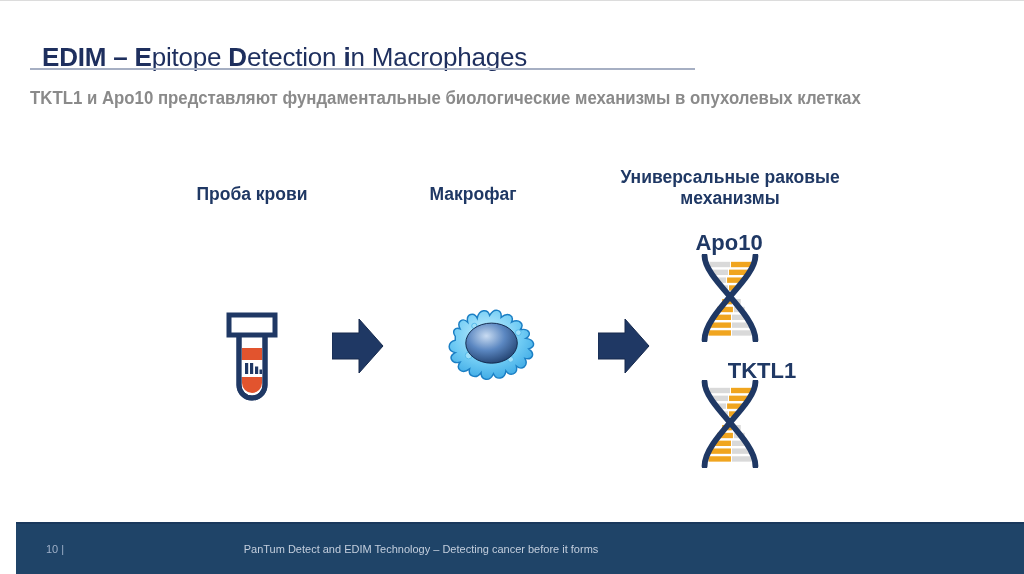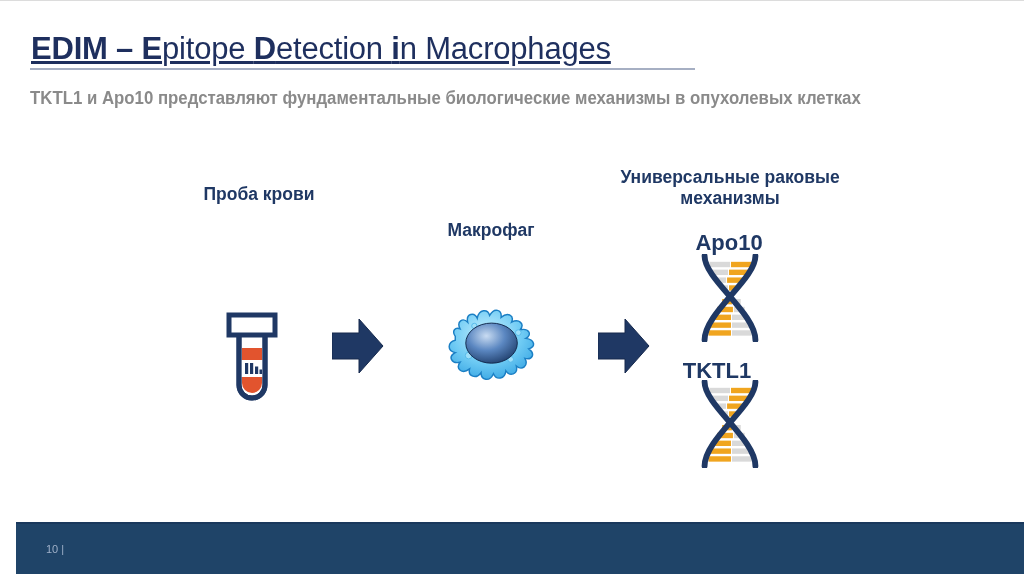--- a/index.html
+++ b/index.html
@@ -3,52 +3,52 @@
 <meta charset="utf-8">
 <style>
   html,body{margin:0;padding:0;background:#ffffff;}
   .slide{
     position:relative;width:1024px;height:574px;background:#ffffff;overflow:hidden;
     font-family:"Liberation Sans",sans-serif;
   }
   .top-edge{position:absolute;top:0;left:0;width:100%;height:1px;background:#dcdcdc;}
   
   .title{
-    position:absolute;left:30px;top:30px;margin:1px;
-    font-size:31px;font-weight:normal;letter-spacing:-0.2px;
-    color:var(--title-navy,#1E2F5E);white-space:nowrap;text-decoration:underline;
+    position:absolute;left:30px;top:30px;margin:12px;
+    font-size:26px;font-weight:normal;letter-spacing:-0.2px;
+    color:var(--title-navy,#1E2F5E);white-space:nowrap;
   }
   .title .b{font-weight:bold;}
   .rule{position:absolute;left:30px;top:68px;width:665px;height:2px;background:var(--divider,#A6AFC3);}
   .subtitle{
     position:absolute;left:30px;top:88px;margin:0;width:900px;
     font-size:17.5px;font-weight:bold;color:var(--subtitle-gray,#8A8A8A);
     transform:scaleX(.96);transform-origin:left center;white-space:nowrap;
   }
   
   .col-label{
     position:absolute;font-size:17.5px;font-weight:bold;color:var(--navy,#1F3864);
     text-align:center;line-height:21px;
   }
-  .lbl-blood{left:174px;top:184px;width:170px;}
-  .lbl-macro{left:416px;top:184px;width:150px;margin-top:36px;}
+  .lbl-blood{left:167px;top:184px;width:170px;}
+  .lbl-macro{left:398px;top:184px;width:150px;}
   .lbl-bio{left:619px;top:167px;width:222px;}
   .bio-name{
     position:absolute;width:140px;text-align:center;
     font-size:22px;font-weight:bold;color:var(--navy,#1F3864);
   }
   
   .icon{position:absolute;}
   .tube-icon{left:216px;top:303px;}
   .arrow-1{left:332px;top:317px;}
   .cell-icon{left:440px;top:304px;}
   .arrow-2{left:598px;top:317px;}
   .apo10-name{left:659px;top:230px;}
   .helix-apo10{left:694px;top:254px;}
-  .tktl1-name{left:647px;top:358px;}
+  .tktl1-name{left:692px;top:358px;}
   .helix-tktl1{left:694px;top:380px;}
   
   .footer{
     position:absolute;left:16px;bottom:0;width:100%;height:52px;
     background:var(--footer-bg,#1F4468);border-top:2px solid #19385c;box-sizing:border-box;
   }
   .page-number{
     position:absolute;left:30px;top:0;line-height:50px;
     font-size:11px;color:#9FB0C8;
   }
@@ -165,14 +165,15 @@
         <rect x="14" y="78" width="23" height="5.5" fill="#F0A51F"></rect>
           <rect x="38" y="78" width="20" height="5.5" fill="#D9D9D9"></rect>
       </g>
       <path d="M10,2 C10,26 62,60 62,88" fill="none" stroke="#1F3864" stroke-width="6" stroke-linecap="round"></path>
       <path d="M62,2 C62,26 10,60 10,88" fill="none" stroke="#1F3864" stroke-width="6" stroke-linecap="round"></path>
     </svg>
   </div>
 
   <footer class="footer">
     <span class="page-number">10 |</span>
+    <span class="footer-text">PanTum Detect and EDIM Technology – Detecting cancer before it forms</span>
   </footer>
 </div>
 
 </body></html>

